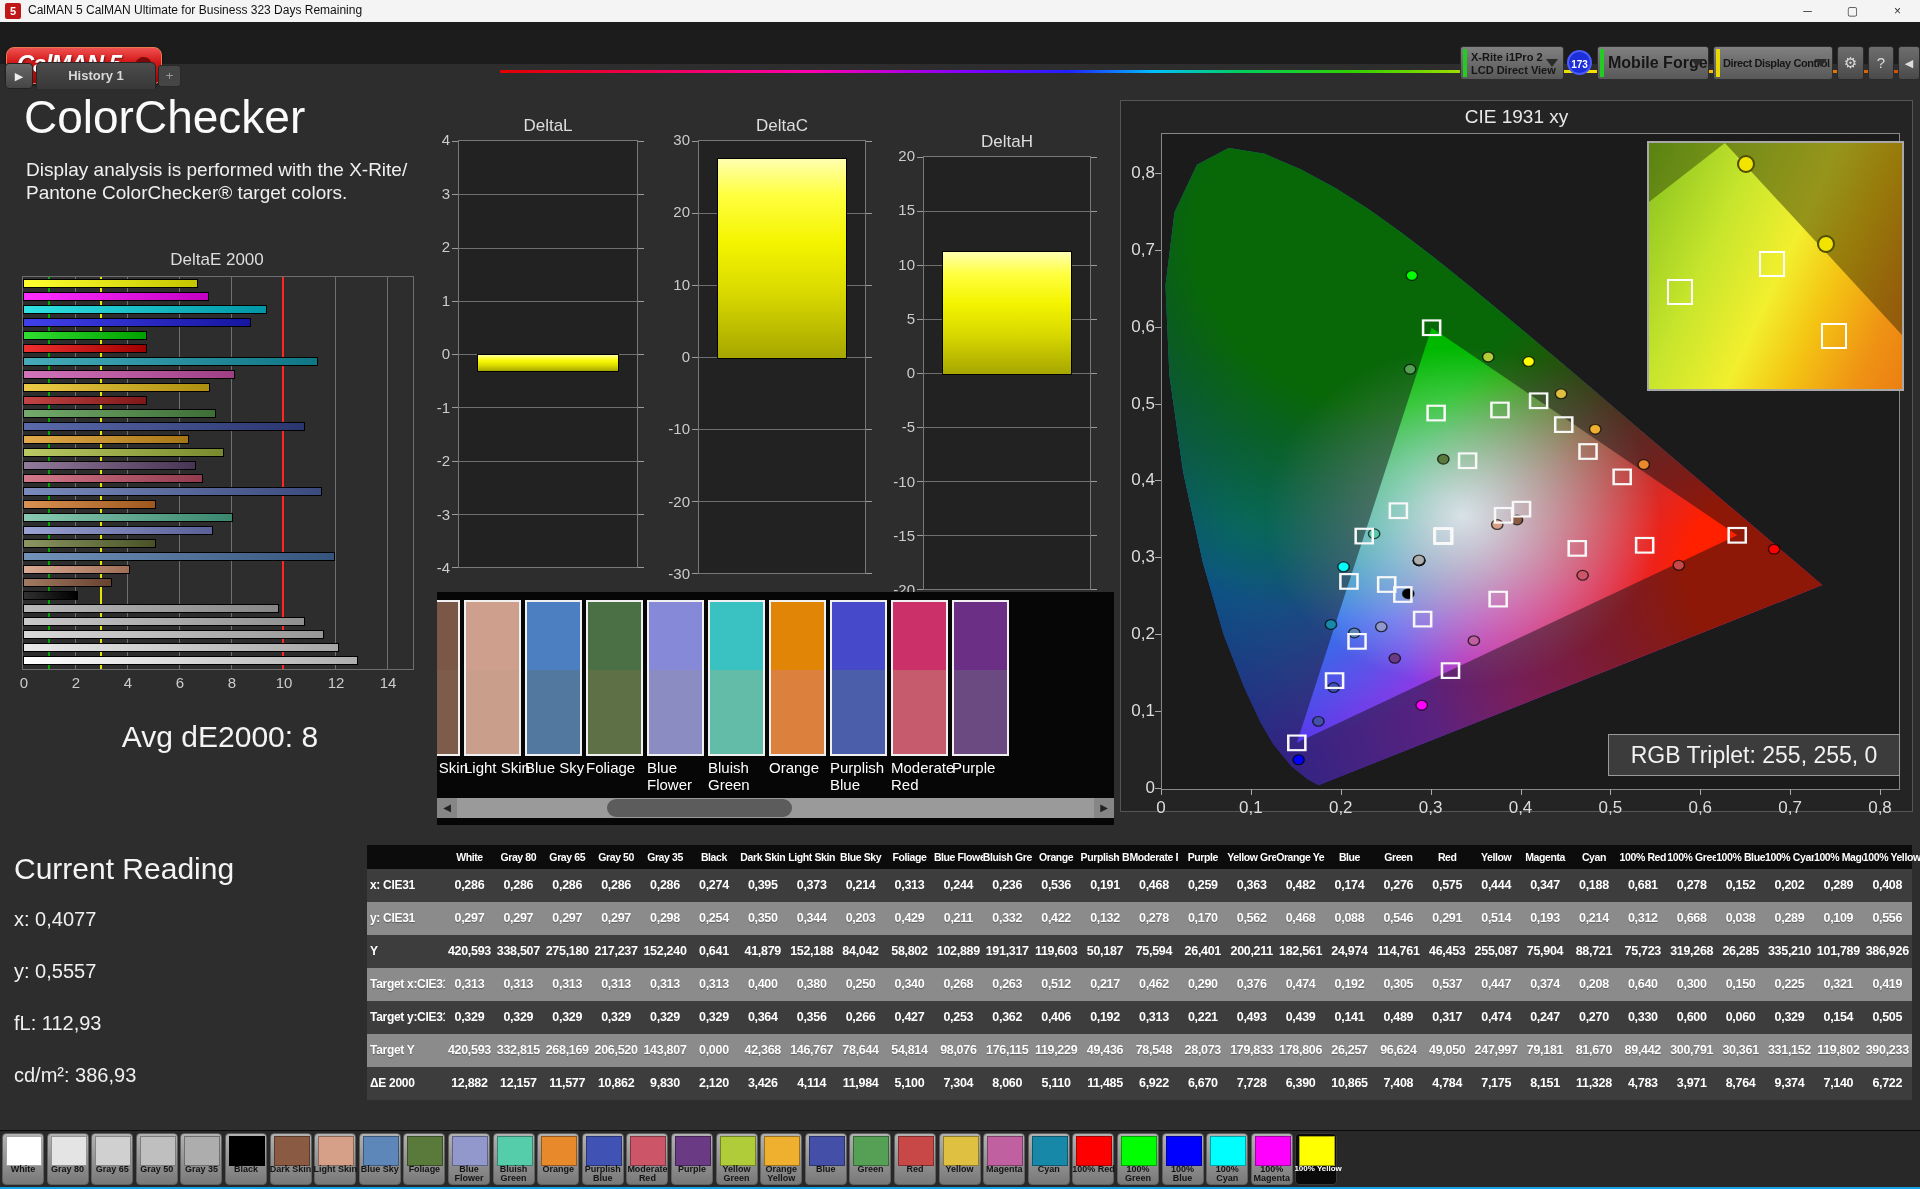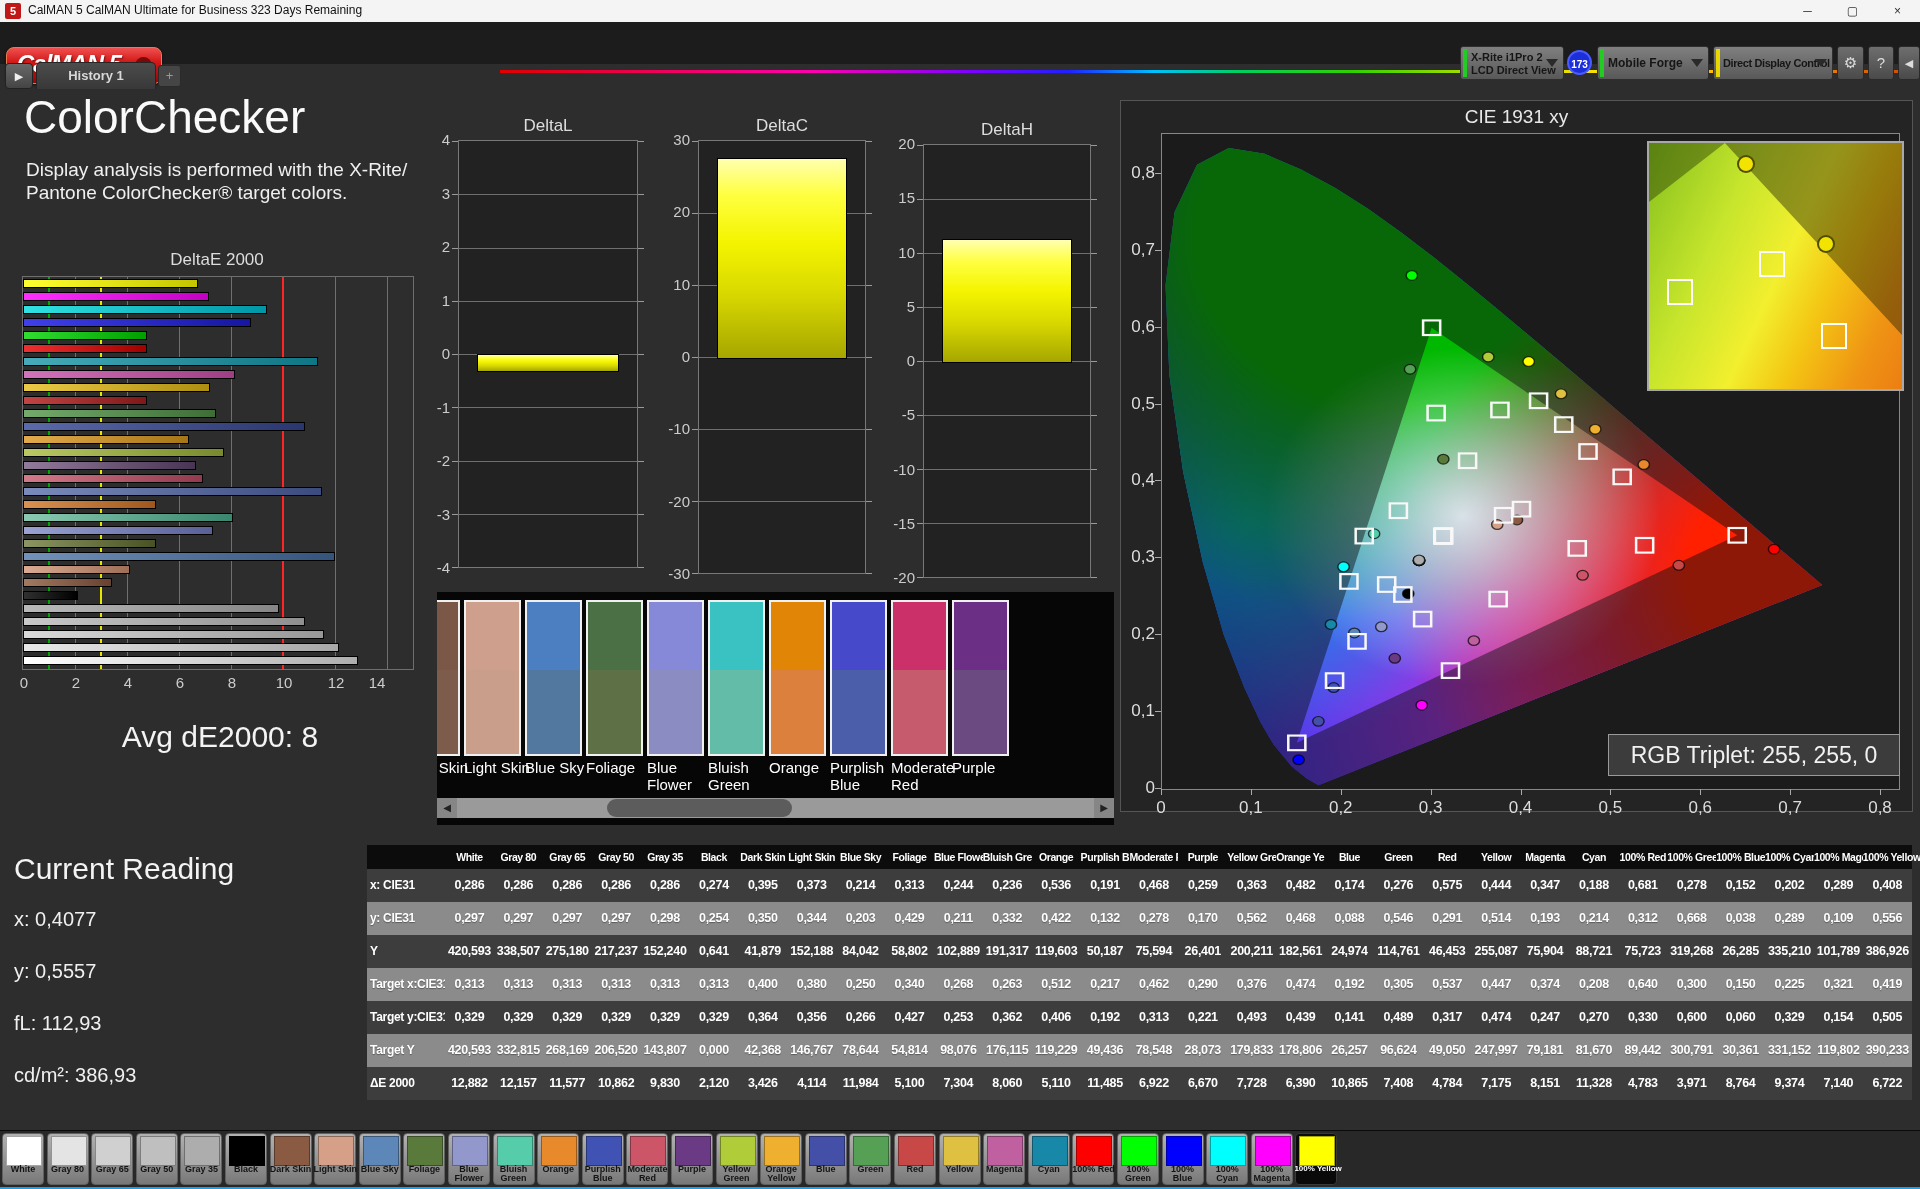--- a/index.html
+++ b/index.html
@@ -37,21 +37,21 @@
 
   
   .dd{top:46px;height:34px;border-radius:3px;background:linear-gradient(180deg,#808080,#585858);
       border:1px solid #2e2e2e;color:#161616;font-weight:bold;}
   .dd .stripe{position:absolute;left:2px;top:2px;bottom:2px;width:4px;}
   .dd .chev{position:absolute;right:5px;top:12px;width:0;height:0;border-left:6px solid transparent;
       border-right:6px solid transparent;border-top:8px solid #2a2a2a;}
   #dd-meter{left:1460px;width:104px;font-size:11px;line-height:13px;padding:4px 0 0 10px;box-sizing:border-box;}
   #badge-173{left:1567px;top:50px;width:25px;height:25px;border-radius:50%;background:#1c2fd8;border:2px solid #4a5cff;
       color:#fff;font-size:10px;font-weight:bold;text-align:center;line-height:25px;box-sizing:border-box;}
-  #dd-source{left:1597px;width:112px;font-size:12px;line-height:32px;padding-left:10px;box-sizing:border-box;}
+  #dd-source{left:1597px;width:112px;font-size:16px;line-height:32px;padding-left:10px;box-sizing:border-box;}
   #dd-display{left:1713px;width:120px;font-size:11px;line-height:32px;padding-left:9px;box-sizing:border-box;letter-spacing:-0.4px;}
   .toolbtn{top:46px;height:34px;border-radius:3px;background:linear-gradient(180deg,#6e6e6e,#4a4a4a);
       border:1px solid #2a2a2a;color:#ddd;text-align:center;line-height:32px;font-size:15px;box-sizing:border-box;}
   #btn-gear{left:1837px;width:27px;}#btn-help{left:1868px;width:26px;}#btn-collapse{left:1898px;width:22px;font-size:11px;}
 
   
   #cc-title{left:24px;top:90px;font-size:46px;color:#fafafa;letter-spacing:0;}
   #cc-desc{left:26px;top:158px;width:420px;font-size:19px;line-height:1.22;color:#f0f0f0;white-space:pre-line;}
   #de-chart{left:20px;top:250px;width:414px;height:452px;}
   #de-title{position:absolute;left:2px;top:0;width:390px;text-align:center;font-size:17px;color:#ddd;}
@@ -63,21 +63,21 @@
   .de-xl{position:absolute;width:26px;text-align:center;font-size:15px;color:#ccc;}
   #avg-de{left:0px;top:720px;width:440px;text-align:center;font-size:30px;color:#f4f4f4;}
   #max-de{left:0px;top:764px;width:440px;text-align:center;font-size:30px;color:#f4f4f4;}
   #cr-title{left:14px;top:852px;font-size:30px;color:#f4f4f4;}
   .cr-line{left:14px;font-size:20px;color:#f0f0f0;}
 
   
   .vchart{position:absolute;}
   #chart-deltaL{left:412px;top:116px;width:226px;height:474px;}
   #chart-deltaC{left:652px;top:116px;width:214px;height:480px;}
-  #chart-deltaH{left:877px;top:120px;width:214px;height:480px;text-decoration:underline;}
+  #chart-deltaH{left:877px;top:132px;width:214px;height:480px;text-decoration:underline;}
   .vtitle{position:absolute;left:46px;right:0;top:0;text-align:center;font-size:17px;color:#ddd;}
   .vplot{position:absolute;left:46px;right:0;top:24px;bottom:22px;border:1px solid #787878;background:#222;}
   .vlabels{position:absolute;left:0;top:24px;width:40px;bottom:22px;}
   .vgrid{position:absolute;left:0;right:0;height:1px;background:#6f6f6f;}
   .vnub{position:absolute;width:6px;height:1px;background:#9a9a9a;}
   .vtick{position:absolute;right:2px;width:38px;text-align:right;font-size:15px;color:#ccc;}
   .vbar{position:absolute;left:18px;right:18px;border:1px solid #000;
         background:linear-gradient(180deg,#ffffb0 0%,#ffff40 18%,#f4f400 42%,#d8d800 68%,#a6a600 100%);}
 
   
@@ -227,21 +227,21 @@
         <div class="de-bar" title="White" style="top: 379px; width: 334.932px; background: linear-gradient(90deg, rgb(255, 255, 255), rgb(174, 174, 174));"></div>
       </div>
     <div id="de-xlabels">
         <div class="de-xl" style="left: -11px;">0</div>
         <div class="de-xl" style="left: 41px;">2</div>
         <div class="de-xl" style="left: 93px;">4</div>
         <div class="de-xl" style="left: 145px;">6</div>
         <div class="de-xl" style="left: 197px;">8</div>
         <div class="de-xl" style="left: 249px;">10</div>
         <div class="de-xl" style="left: 301px;">12</div>
-        <div class="de-xl" style="left: 342px; text-align: center;">14</div>
+        <div class="de-xl" style="left: 353px; text-align: center;">14</div>
       </div>
   </div>
 
   <div class="abs" id="avg-de">Avg dE2000: 8</div>
 
   <div class="abs" id="cr-title">Current Reading</div>
   <div class="abs cr-line" style="top:908px">x: 0,4077</div>
   <div class="abs cr-line" style="top:960px">y: 0,5557</div>
   <div class="abs cr-line" style="top:1012px">fL: 112,93</div>
   <div class="abs cr-line" style="top:1064px">cd/m²: 386,93</div>

